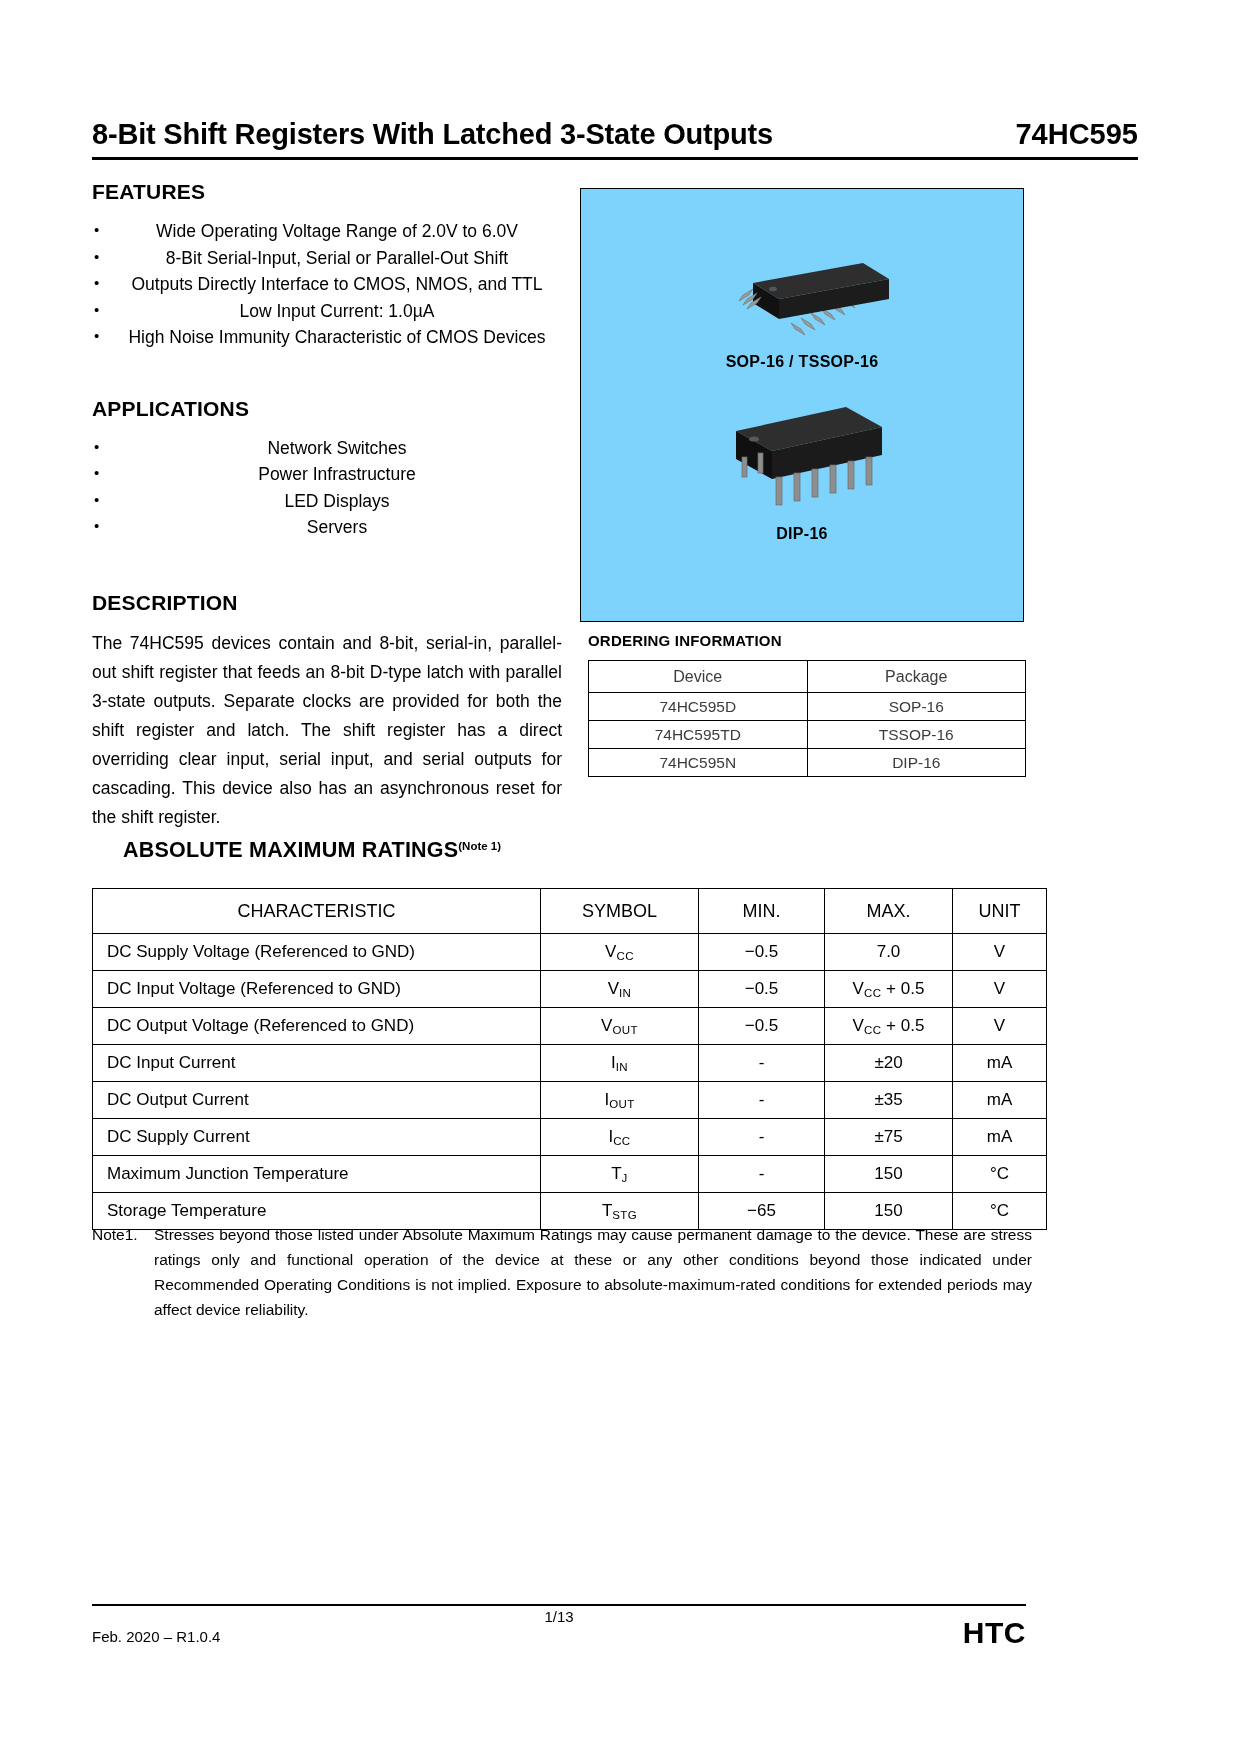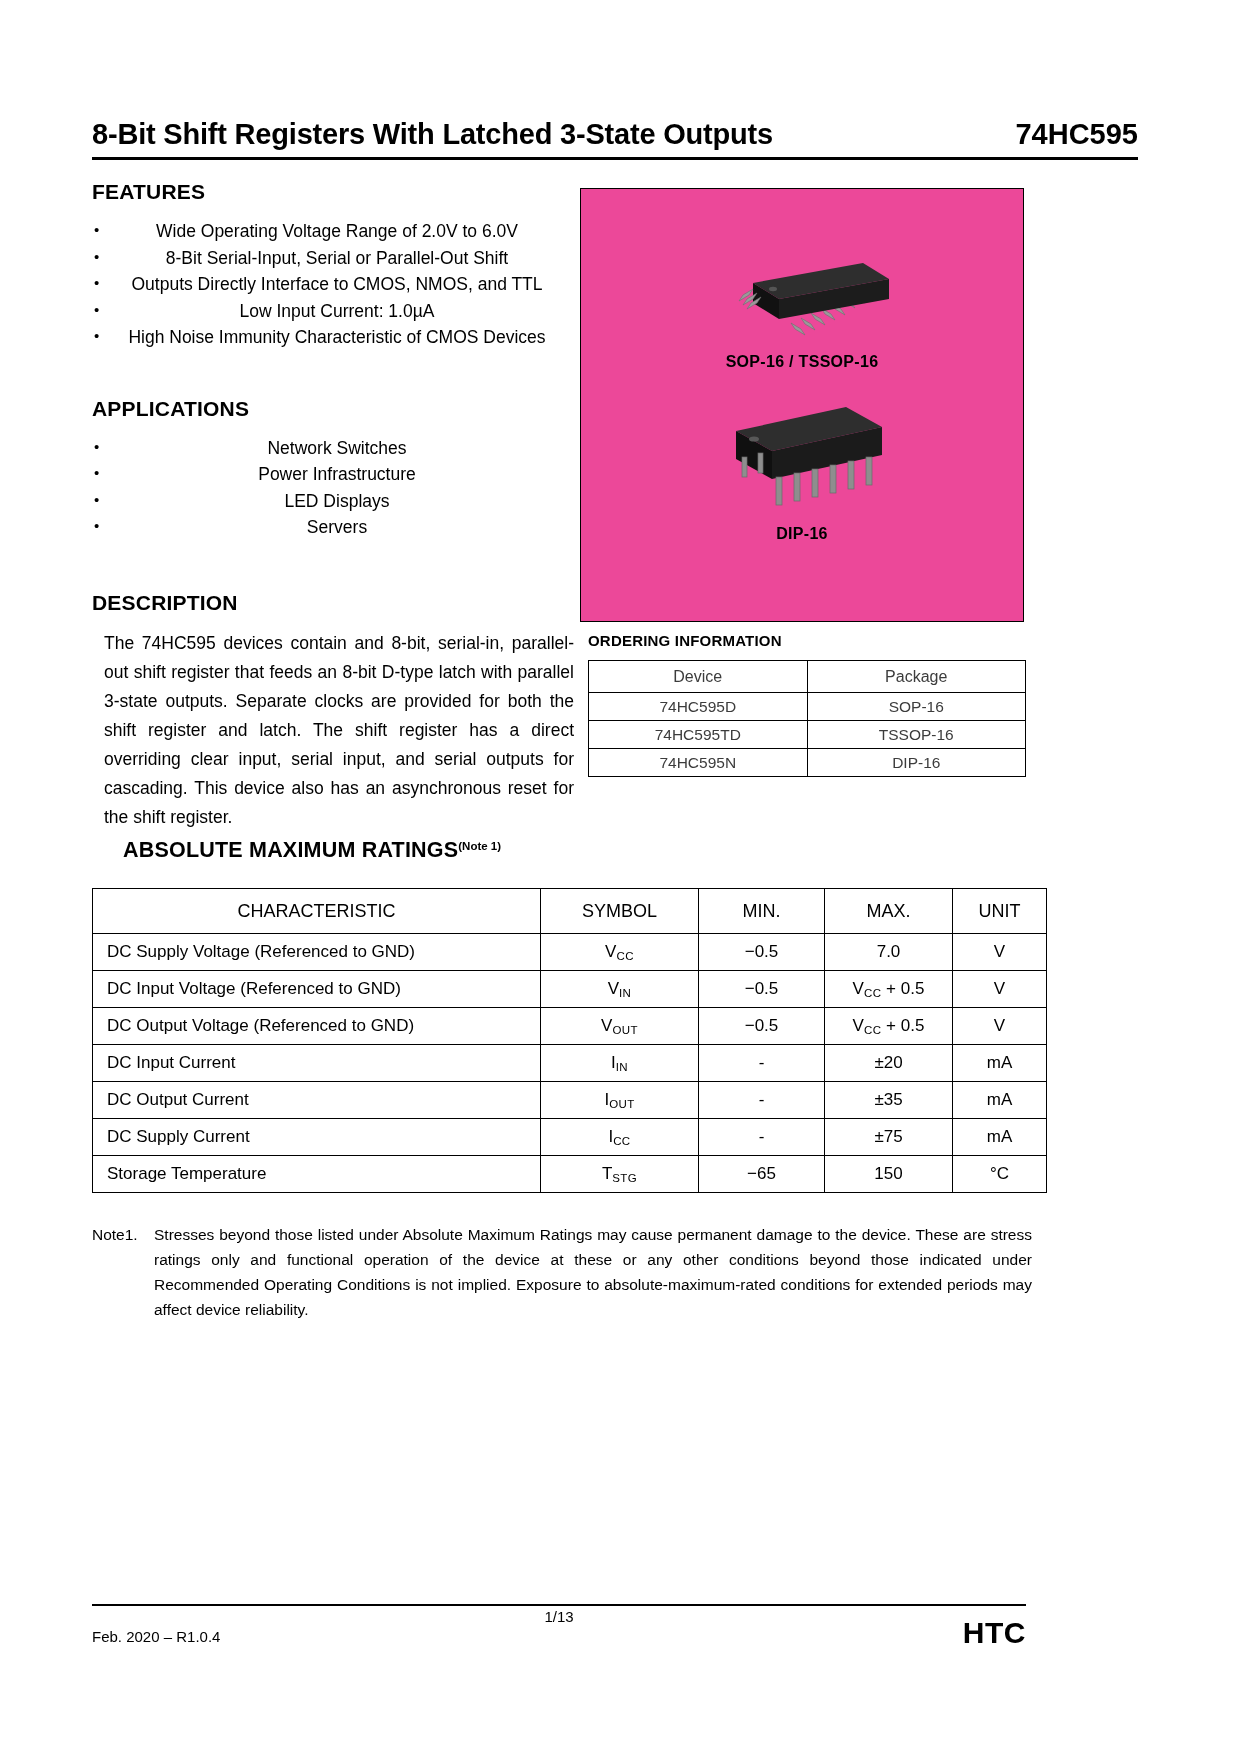--- a/index.html
+++ b/index.html
@@ -86,34 +86,34 @@
     position: absolute;
     left: 2px;
     top: -1px;
     font-size: 15px;
   }
   .desc-body {
     font-size: 17.5px;
     line-height: 29px;
     text-align: justify;
     text-justify: inter-word;
-    margin: 12px;
+    margin: 0;
     width: 470px;
   }
 
   
   .pkg-box {
     position: absolute;
     left: 580px;
     top: 188px;
     width: 444px;
     height: 434px;
     border: 1.6px solid #000;
     box-sizing: border-box;
-    background: #ec4899;
+    background: #7dd3fc;
   }
   .pkg-label {
     position: absolute;
     width: 100%;
     text-align: center;
     font-size: 16px;
     font-weight: bold;
     letter-spacing: 0.3px;
   }
   .pkg-label.sop { top: 164px; }
@@ -436,20 +436,27 @@
           <td class="c">mA</td>
         </tr>
         <tr>
           <td>DC Supply Current</td>
           <td class="c">I<sub class="s">CC</sub></td>
           <td class="c">-</td>
           <td class="c">±75</td>
           <td class="c">mA</td>
         </tr>
         <tr>
+          <td>Maximum Junction Temperature</td>
+          <td class="c">T<sub class="s">J</sub></td>
+          <td class="c">-</td>
+          <td class="c">150</td>
+          <td class="c">°C</td>
+        </tr>
+        <tr>
           <td>Storage Temperature</td>
           <td class="c">T<sub class="s">STG</sub></td>
           <td class="c">−65</td>
           <td class="c">150</td>
           <td class="c">°C</td>
         </tr>
       </tbody>
   </table>
 
   <div class="note-block">

